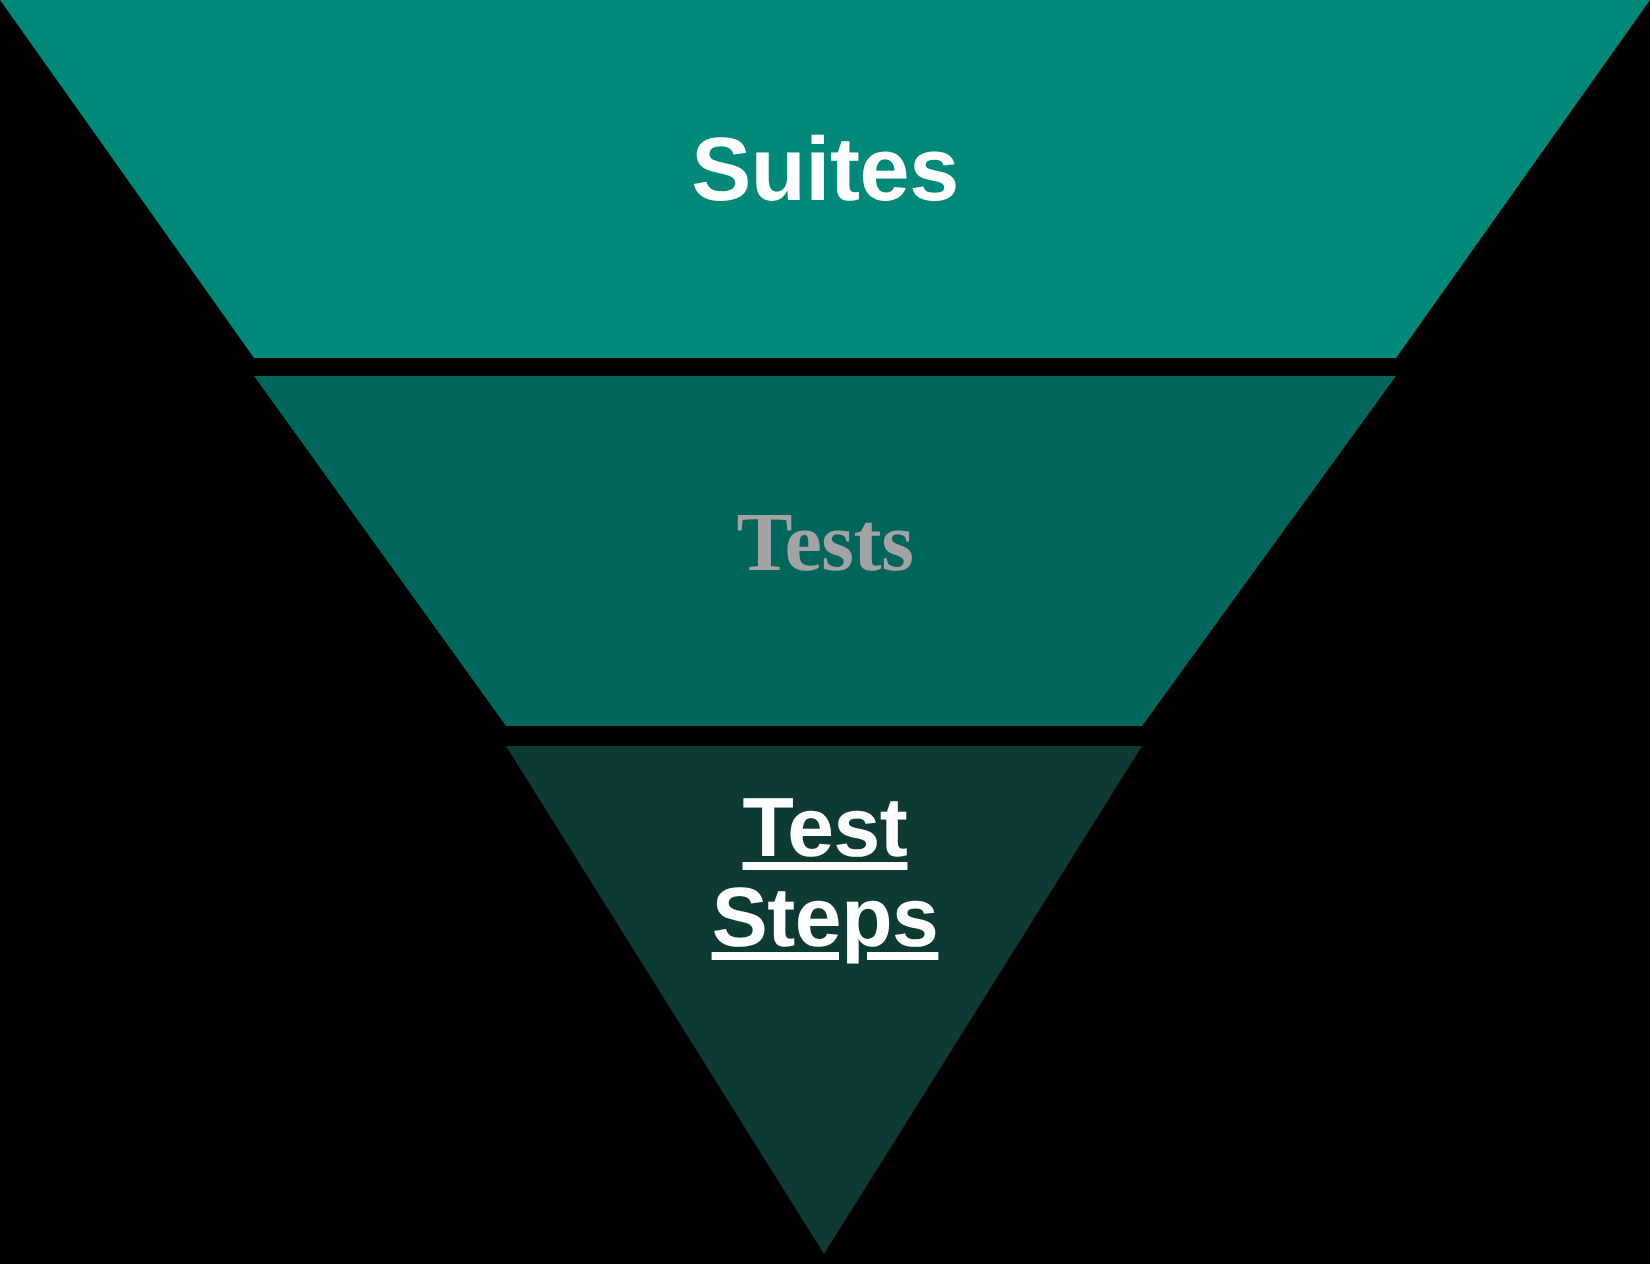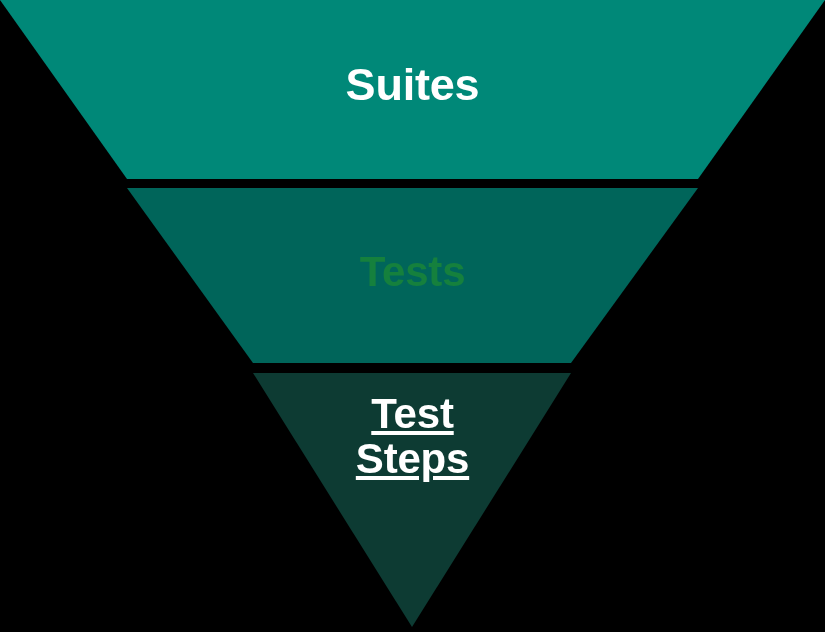--- a/index.html
+++ b/index.html
@@ -65,18 +65,18 @@
 
     <polygon id="band-shape-suites" points="0,0 825,0 698,179 127,179" fill="#008878"></polygon>
 
     <polygon id="band-shape-tests" points="127,188 698,188 571,363 253,363" fill="#00655a"></polygon>
 
     <polygon id="band-shape-test-steps" points="253,373 571,373 412,627" fill="#0d3b33"></polygon>
   </svg>
 
   <div class="band-label" id="label-suites" style="top: 61px; font-size: 45px; width: 825px; color: rgb(255, 255, 255);">Suites</div>
 
-  <div class="band-label" id="label-tests" style="top: 250px; font-size: 42px; width: 825px; color: #15803d;">Tests</div>
+  <div class="band-label" id="label-tests" style="top: 250px; font-size: 42px; width: 825px; color: #a3a3a3; font-family: Liberation Serif, serif;">Tests</div>
 
   <div class="band-label" id="label-test-steps" style="top: 392px; font-size: 42px; width: 825px; color: rgb(255, 255, 255);">Test
 Steps</div>
 
 </div>
 
 </body></html>

